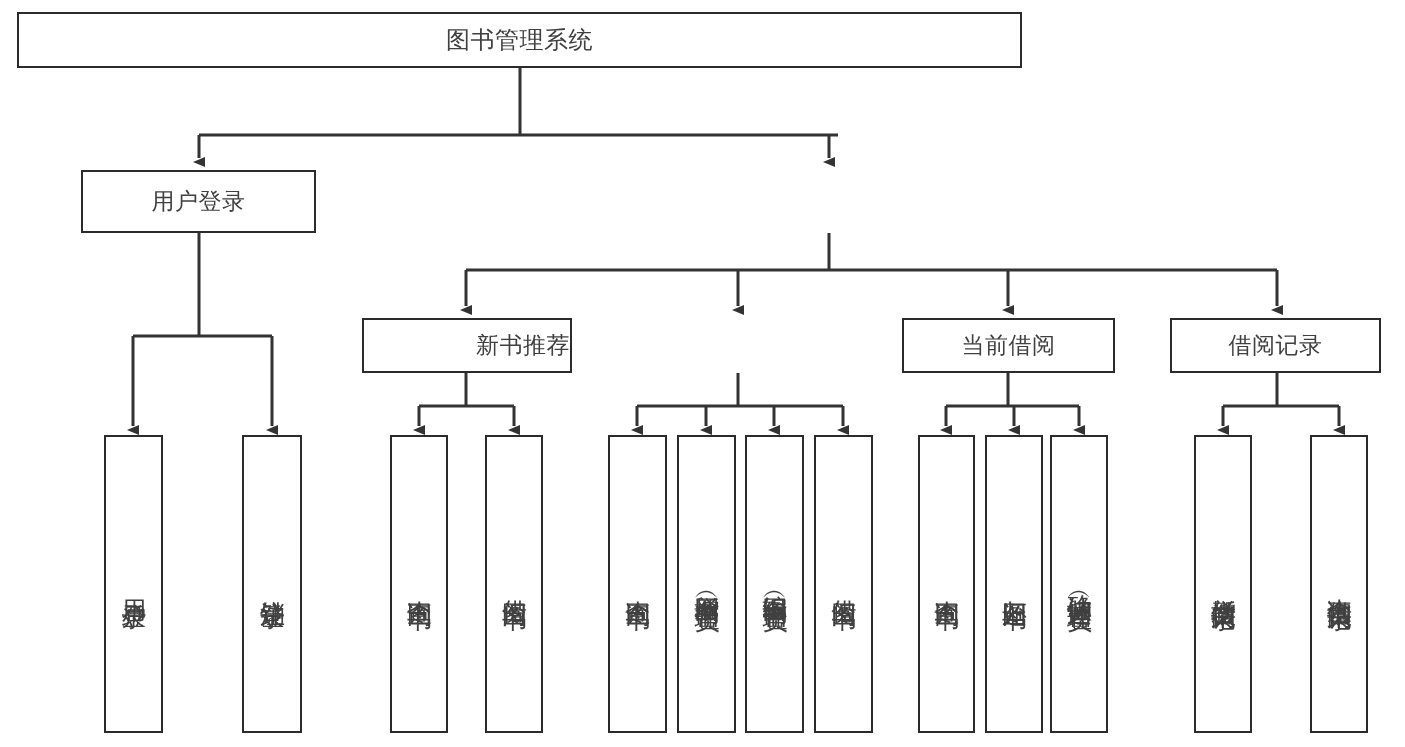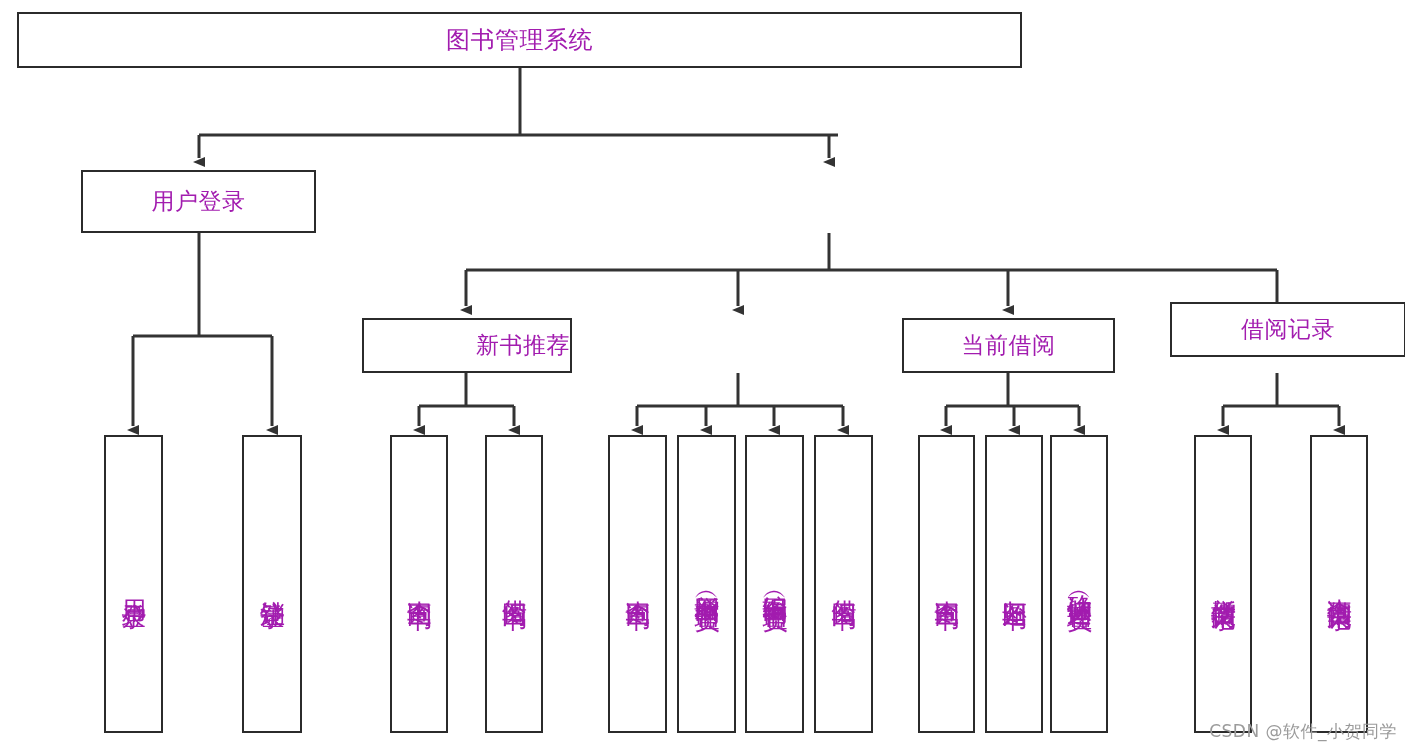--- a/index.html
+++ b/index.html
@@ -34,21 +34,21 @@
     box-sizing: border-box;
     background: #ffffff;
     border: 2px solid #2b2b2b;
     display: flex;
     align-items: center;
     justify-content: center;
     text-align: center;
   }
   .node .lbl {
     display: block;
-    color: #a21caf;
+    color: #404040;
     line-height: 1.18;
     letter-spacing: 0.5px;
   }
   
   .node.horiz .lbl {
     font-size: 23px;
   }
   .node.root .lbl {
     font-size: 24px;
   }
@@ -143,21 +143,21 @@
 
   <div class="node horiz" style="left:362px; top:318px; width:210px; height:55px;justify-content:flex-end;">
     <span class="lbl">新书推荐</span>
   </div>
 
 
   <div class="node horiz" style="left:902px; top:318px; width:213px; height:55px;justify-content:center;">
     <span class="lbl">当前借阅</span>
   </div>
 
-  <div class="node horiz" style="left:1170px; top:302px; width:236px; height:55px;text-align:right;">
+  <div class="node horiz" style="left:1170px; top:318px; width:211px; height:55px;text-align:right;">
     <span class="lbl">借阅记录</span>
   </div>
 
   <div class="node vert" style="left:104px; top:435px; width:59px; height:298px;">
     <span class="lbl">用户登录</span>
   </div>
 
   <div class="node vert" style="left:242px; top:435px; width:60px; height:298px;">
     <span class="lbl">注销登录</span>
   </div>
@@ -199,15 +199,14 @@
   </div>
 
   <div class="node vert" style="left:1194px; top:435px; width:58px; height:298px;">
     <span class="lbl">新增借阅记录</span>
   </div>
 
   <div class="node vert" style="left:1310px; top:435px; width:58px; height:298px;">
     <span class="lbl">查询借阅记录</span>
   </div>
 
-  <div id="watermark">CSDN @软件_小贺同学</div>
 
 </div>
 
 </body></html>

